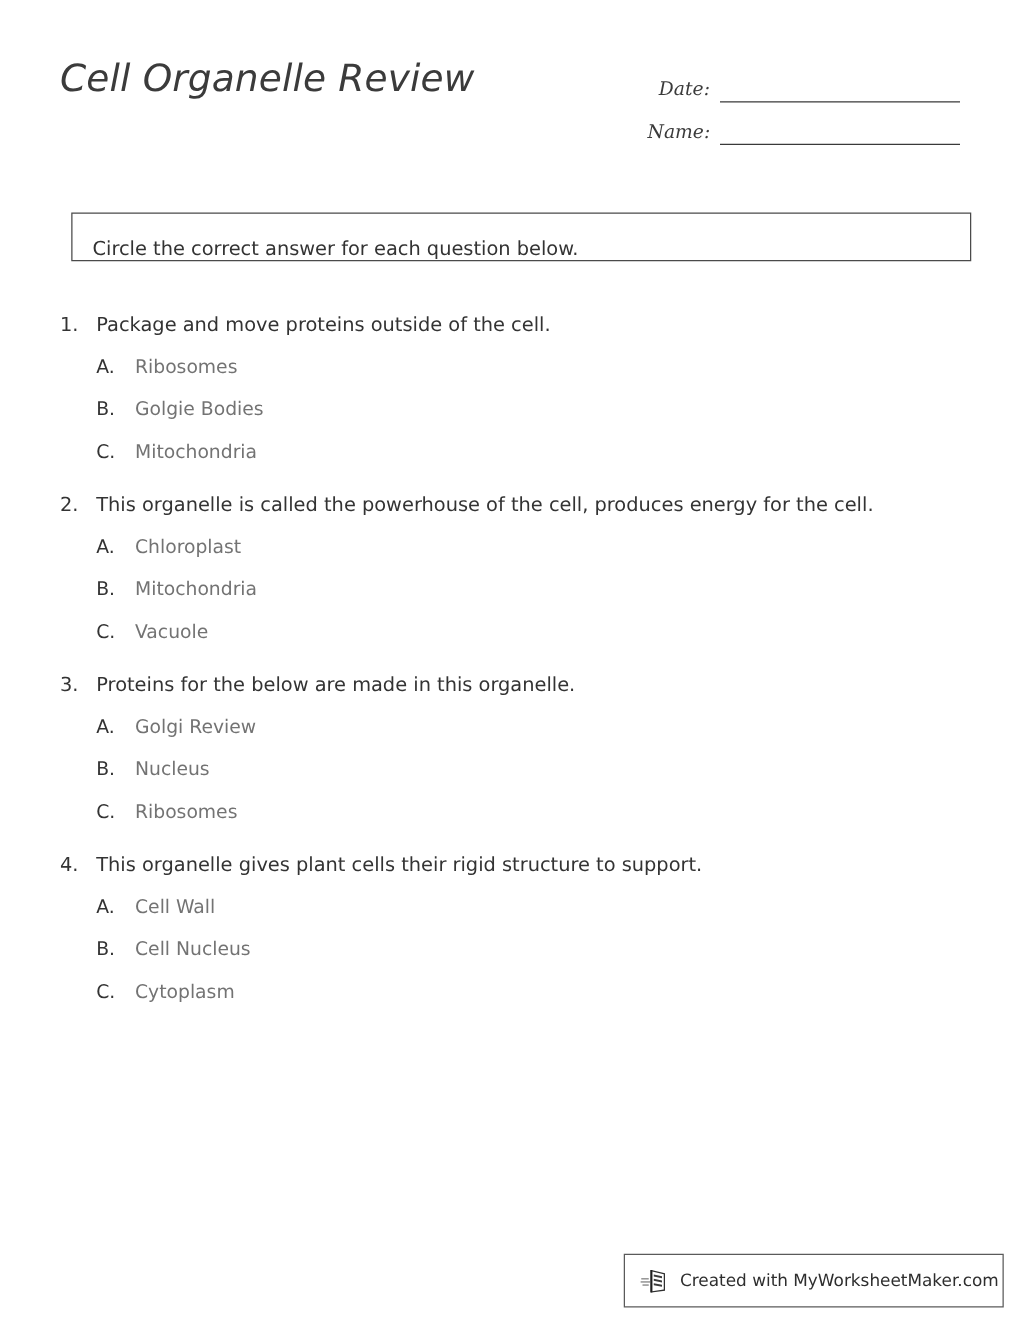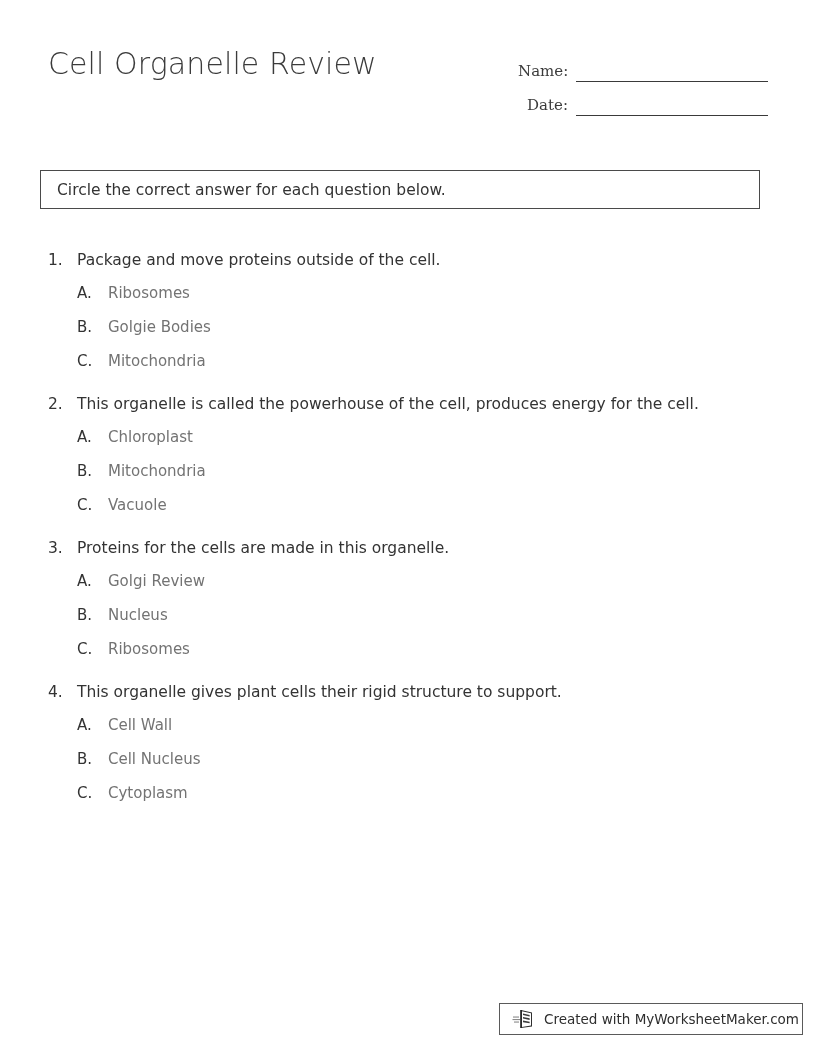--- a/index.html
+++ b/index.html
@@ -22,20 +22,21 @@
     box-sizing: border-box;
   }
 
   
   .header {
     position: absolute;
     left: 48px;
     top: 44px;
     right: 48px;
     height: 80px;
+    font-style: italic;
   }
   .worksheet-title {
     position: absolute;
     left: 0;
     top: 0;
     font-size: 30px;
     font-weight: 300;
     color: #3b3b3b;
     letter-spacing: 0.1px;
     line-height: 40px;
@@ -64,28 +65,28 @@
   }
   .field-line {
     width: 192px;
     border-bottom: 1.6px solid #3a3a3a;
     height: 22px;
   }
 
   
   .instruction-box {
     position: absolute;
-    left: 40px;
+    left: 57px;
     top: 170px;
     width: 720px;
     height: 39px;
     border: 1.4px solid #4a4a4a;
     box-sizing: border-box;
     display: flex;
-    align-items: center;
+    align-items: flex-end;
   }
   .instruction-text {
     font-size: 15.5px;
     color: #333333;
     padding-left: 16px;
     font-weight: 400;
   }
 
   
   .questions {
@@ -136,21 +137,21 @@
     line-height: 21px;
     color: #737373;
   }
 
   
   .footer-badge {
     position: absolute;
     left: 499px;
     top: 1003px;
     width: 304px;
-    height: 32px;
+    height: 43px;
     border: 1.2px solid #5a5a5a;
     box-sizing: border-box;
     display: flex;
     align-items: center;
     background: #ffffff;
   }
   .footer-logo {
     width: 26px;
     height: 26px;
     margin-left: 12px;
@@ -167,25 +168,25 @@
 </head>
 <body>
 
 <div class="page">
 
   <div class="header">
     <div class="worksheet-title">Cell Organelle Review</div>
 
     <div class="student-fields">
       <div class="field-row">
+        <span class="field-label">Date:</span>
+        <span class="field-line"></span>
+      </div>
+      <div class="field-row">
         <span class="field-label">Name:</span>
-        <span class="field-line"></span>
-      </div>
-      <div class="field-row">
-        <span class="field-label">Date:</span>
         <span class="field-line"></span>
       </div>
     </div>
   </div>
 
   <div class="instruction-box">
     <span class="instruction-text">Circle the correct answer for each question below.</span>
   </div>
 
   <div class="questions">
@@ -228,21 +229,21 @@
         <div class="choice-row">
           <span class="choice-letter">C.</span>
           <span class="choice-text">Vacuole</span>
         </div>
       </div>
     </div>
 
     <div class="question-block">
       <div class="question-line">
         <span class="question-number">3.</span>
-        <span class="question-text">Proteins for the cells are made in this organelle.</span>
+        <span class="question-text">Proteins for the below are made in this organelle.</span>
       </div>
       <div class="choices">
         <div class="choice-row">
           <span class="choice-letter">A.</span>
           <span class="choice-text">Golgi Review</span>
         </div>
         <div class="choice-row">
           <span class="choice-letter">B.</span>
           <span class="choice-text">Nucleus</span>
         </div>

